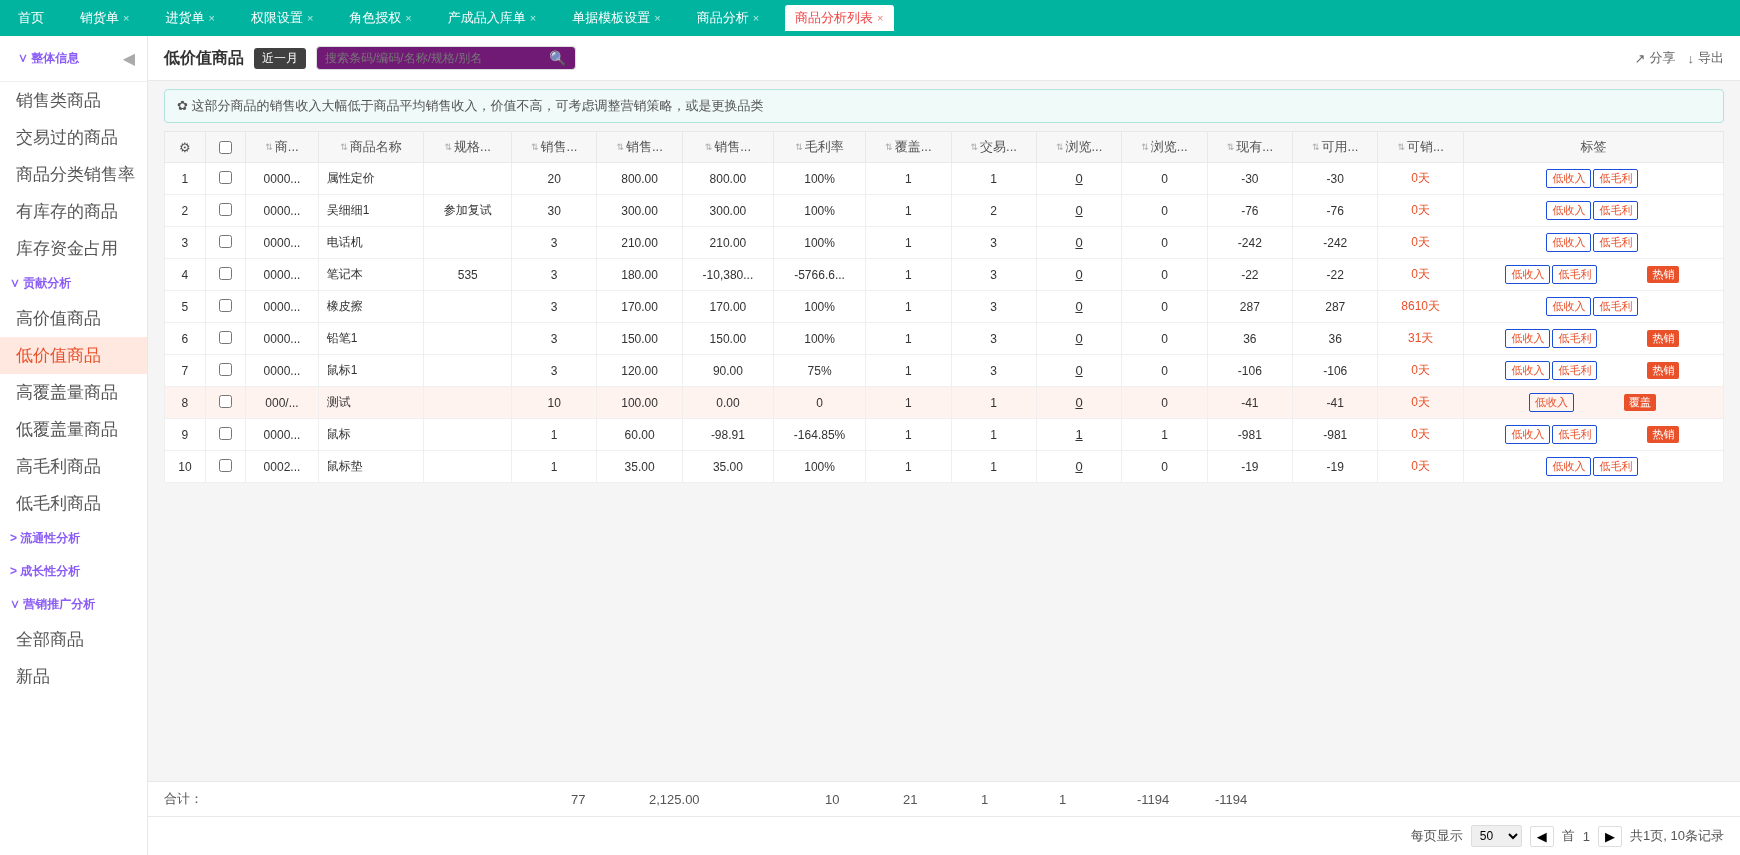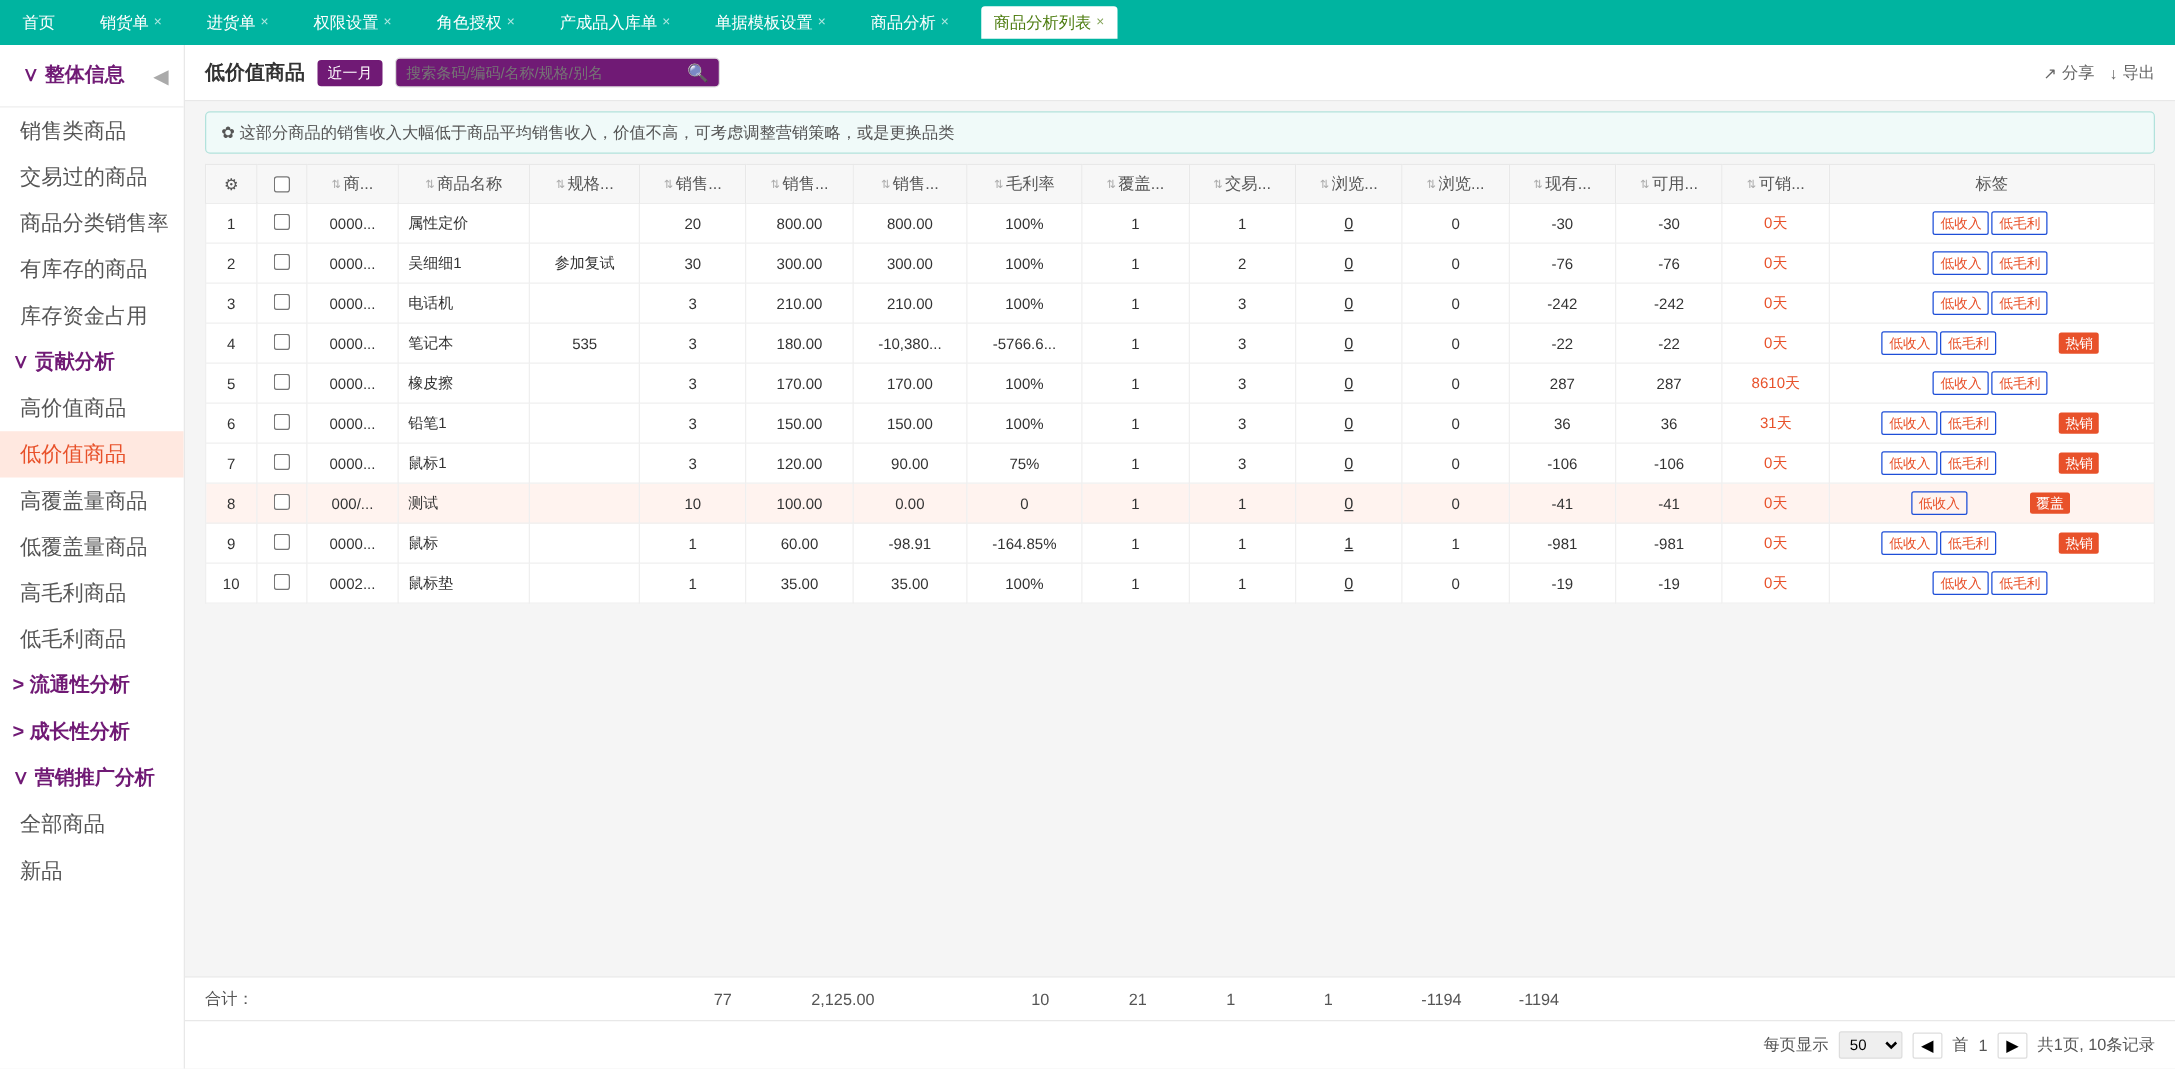--- a/index.html
+++ b/index.html
@@ -18,41 +18,41 @@
       color: #fff;
       padding: 4px 10px;
       border-radius: 3px;
       cursor: pointer;
       white-space: nowrap;
       font-size: 13px;
       display: flex;
       align-items: center;
       gap: 4px;
     }
-    .nav-item.active { background: #fff; color: #4d7c0f; border-radius: 3px 3px 0 0; }
+    .nav-item.active { background: #fff; color: #ef4444; border-radius: 3px 3px 0 0; }
     .nav-item .close-x { font-size: 11px; opacity: 0.7; }
 
     
     .main-layout {
       display: flex;
       height: calc(855px - 36px);
     }
 
     
     .sidebar {
       width: 148px;
       background: #fff;
       border-right: 1px solid #e8e8e8;
       overflow-y: auto;
       flex-shrink: 0;
     }
     .sidebar-group-title {
       padding: 8px 10px;
-      color: #701a75;
-      font-size: 16px;
+      color: #8b5cf6;
+      font-size: 12px;
       font-weight: bold;
       display: flex;
       align-items: center;
       gap: 4px;
       cursor: pointer;
     }
     .sidebar-item {
       padding: 7px 10px 7px 16px;
       color: #555;
       cursor: pointer;
@@ -77,21 +77,21 @@
       display: flex;
       align-items: center;
       gap: 10px;
     }
     .page-title {
       font-size: 16px;
       font-weight: bold;
       color: #333;
     }
     .period-badge {
-      background: #701a75;
+      background: #404040;
       color: #fff;
       padding: 2px 8px;
       border-radius: 3px;
       font-size: 12px;
       cursor: pointer;
     }
     .search-box {
       display: flex;
       align-items: center;
       border: 1px solid #ddd;

